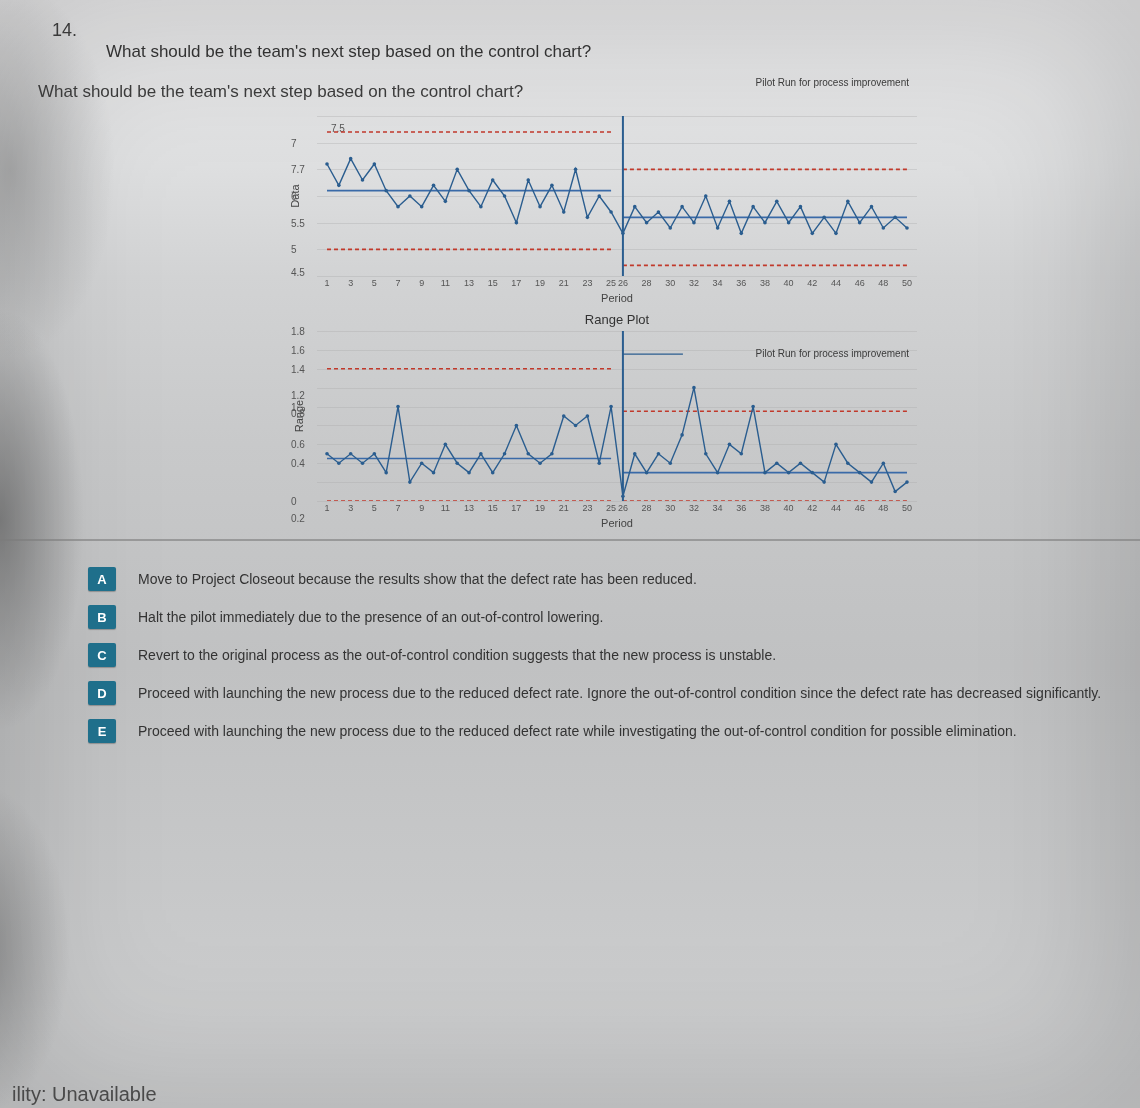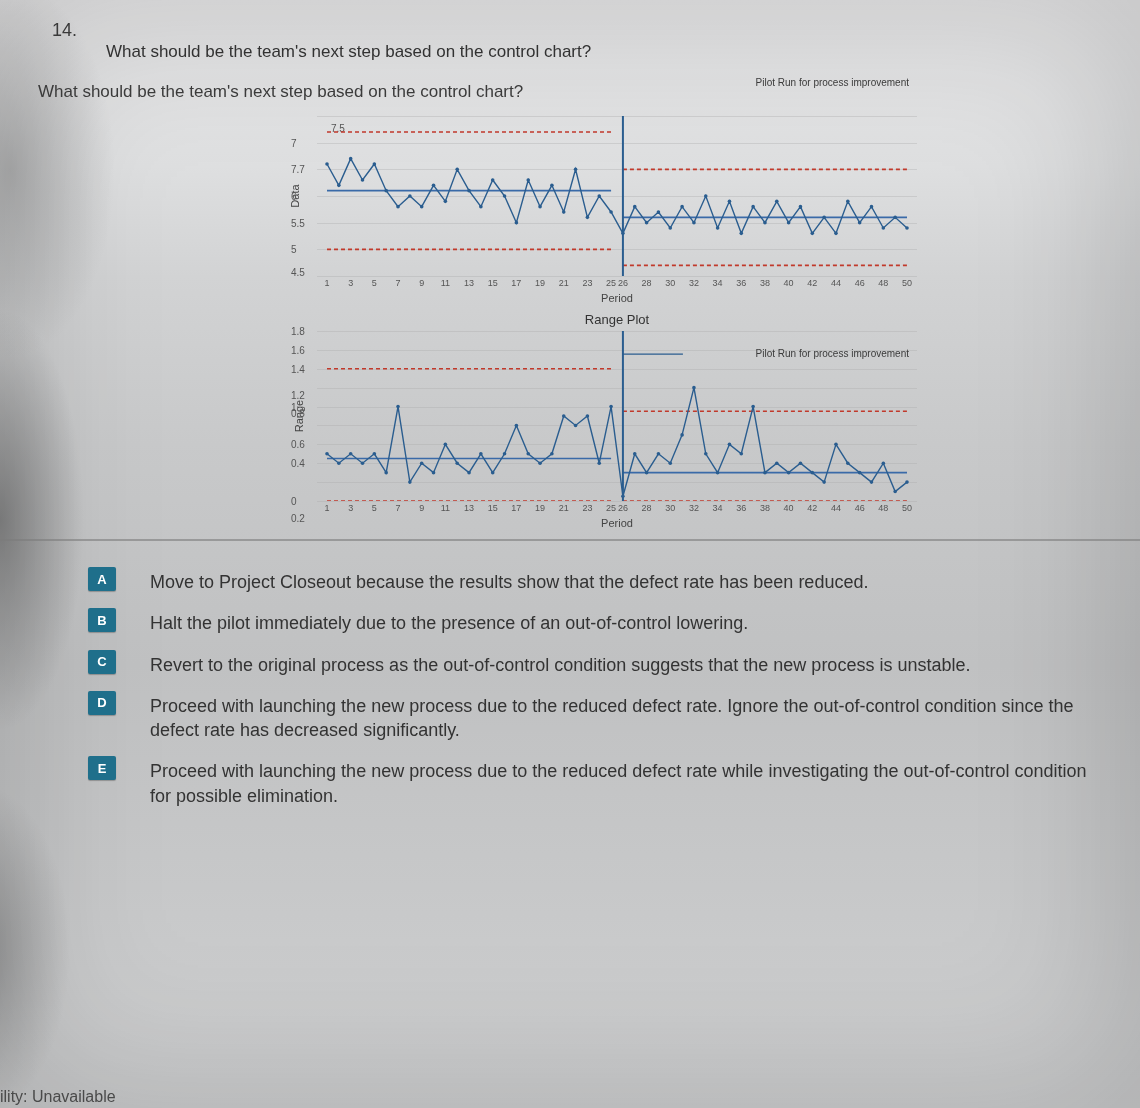--- a/index.html
+++ b/index.html
@@ -145,32 +145,31 @@
     font-weight: bold;
     font-size: 13px;
     border-radius: 2px;
     display: flex; align-items: center; justify-content: center;
     margin-right: 22px;
     flex: 0 0 28px;
     box-shadow: 0 1px 1px rgba(0,0,0,0.25);
   }
   .answer-text {
     flex: 1;
-    font-size: 18px;
+    font-size: 14px;
     color: #333;
     padding-top: 3px;
     line-height: 1.35;
-    margin-left: 12px;
   }
   .footer-note {
     position: absolute;
     left: 0; bottom: 2px;
-    font-size: 16px;
+    font-size: 20px;
     color: #4a4a4a;
-    padding-left: 0;
+    padding-left: 12px;
   }
 </style>
 </head>
 <body>
 
 <div class="page">
   <div class="grunge-left"></div>
   <div class="vignette"></div>
 
   <div class="content">

